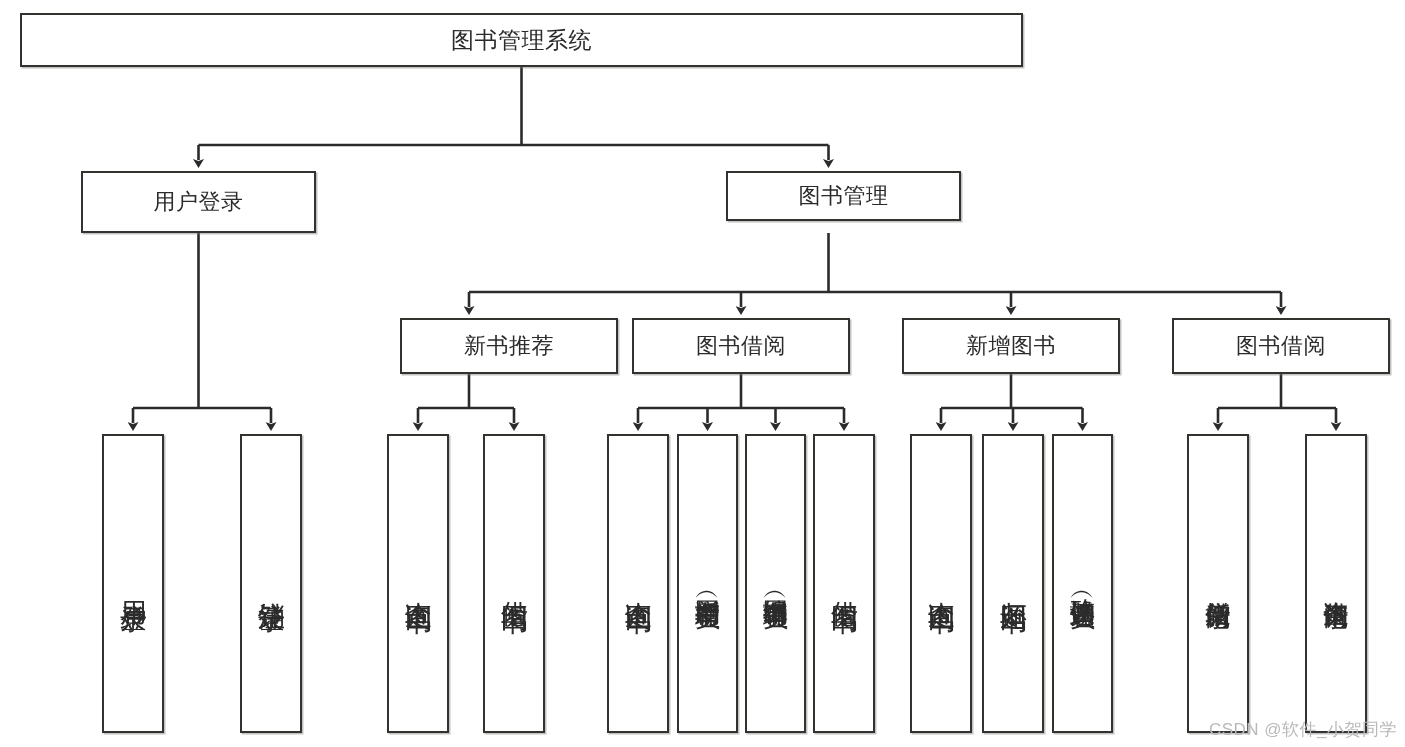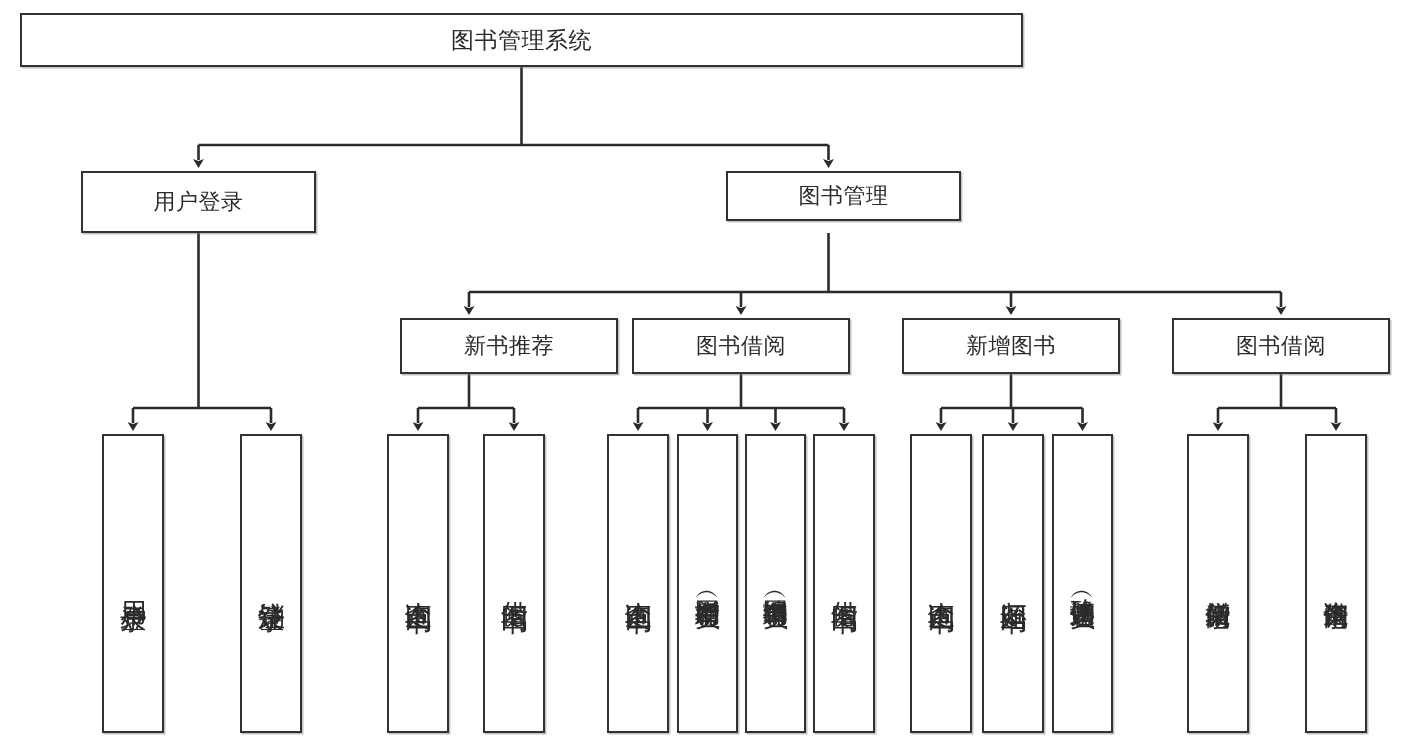--- a/index.html
+++ b/index.html
@@ -178,13 +178,14 @@
         <span class="label">确认归还（管理员）</span>
       </div>
       <div class="node vert narrow" style="left: 1187px; top: 434px; width: 62px; height: 299px;">
         <span class="label">新增借阅记录</span>
       </div>
       <div class="node vert narrow" style="left: 1305px; top: 434px; width: 62px; height: 299px;">
         <span class="label">查询借阅记录</span>
       </div>
     </div>
 
+  <div class="watermark">CSDN @软件_小贺同学</div>
 </div>
 
 </body></html>

